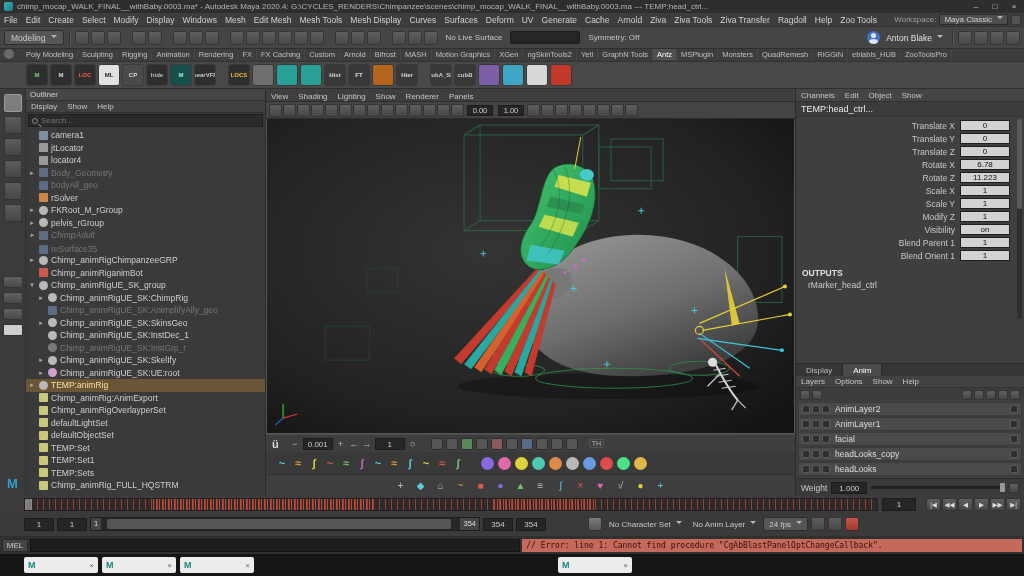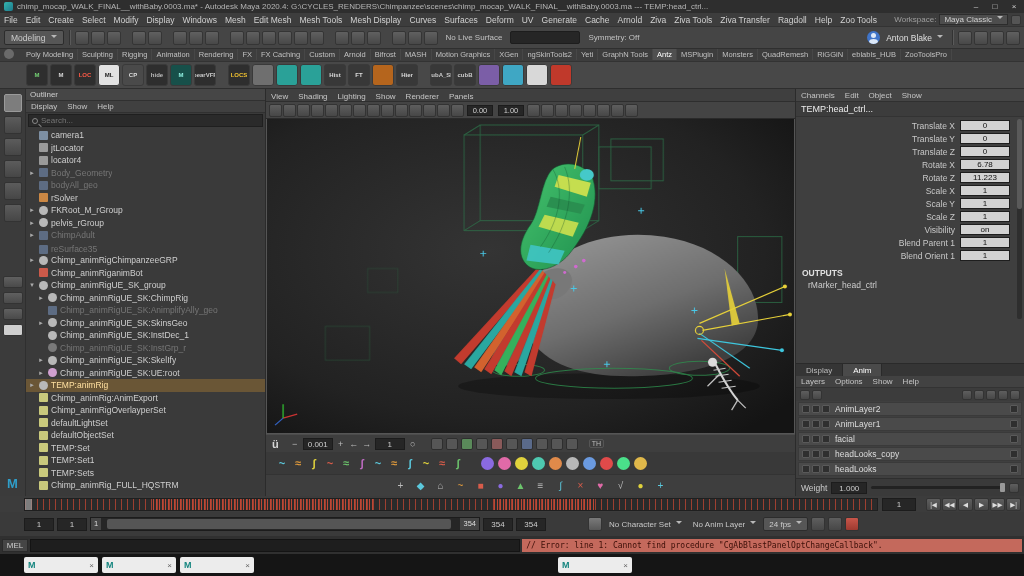--- a/index.html
+++ b/index.html
@@ -397,21 +397,21 @@
             <span class="ol-ico i-grp"></span>
             <span class="ol-label">FKRoot_M_rGroup</span>
           </div>
 
           <div class="ol-row" style="padding-left: 2px;">
             <span class="ol-exp">▸</span>
             <span class="ol-ico i-grp"></span>
             <span class="ol-label">pelvis_rGroup</span>
           </div>
 
-          <div class="ol-row dim" style="padding-left: 2px;">
+          <div class="ol-row dim" style="padding-left: 2px; font-style: italic;">
             <span class="ol-exp">▸</span>
             <span class="ol-ico i-mesh"></span>
             <span class="ol-label">ChimpAdult</span>
           </div>
 
           <div class="ol-row dim" style="padding-left: 2px; align-items: flex-end;">
             <span class="ol-exp"></span>
             <span class="ol-ico i-mesh"></span>
             <span class="ol-label">reSurface35</span>
           </div>
@@ -792,21 +792,21 @@
               <span class="cb-name">Scale X</span>
               <span class="cb-val">1</span>
             </div>
 
             <div class="cb-row">
               <span class="cb-name">Scale Y</span>
               <span class="cb-val">1</span>
             </div>
 
             <div class="cb-row">
-              <span class="cb-name">Scale Z</span>
+              <span class="cb-name">Modify Z</span>
               <span class="cb-val">1</span>
             </div>
 
             <div class="cb-row">
               <span class="cb-name">Visibility</span>
               <span class="cb-val">on</span>
             </div>
 
             <div class="cb-row">
               <span class="cb-name">Blend Parent 1</span>

